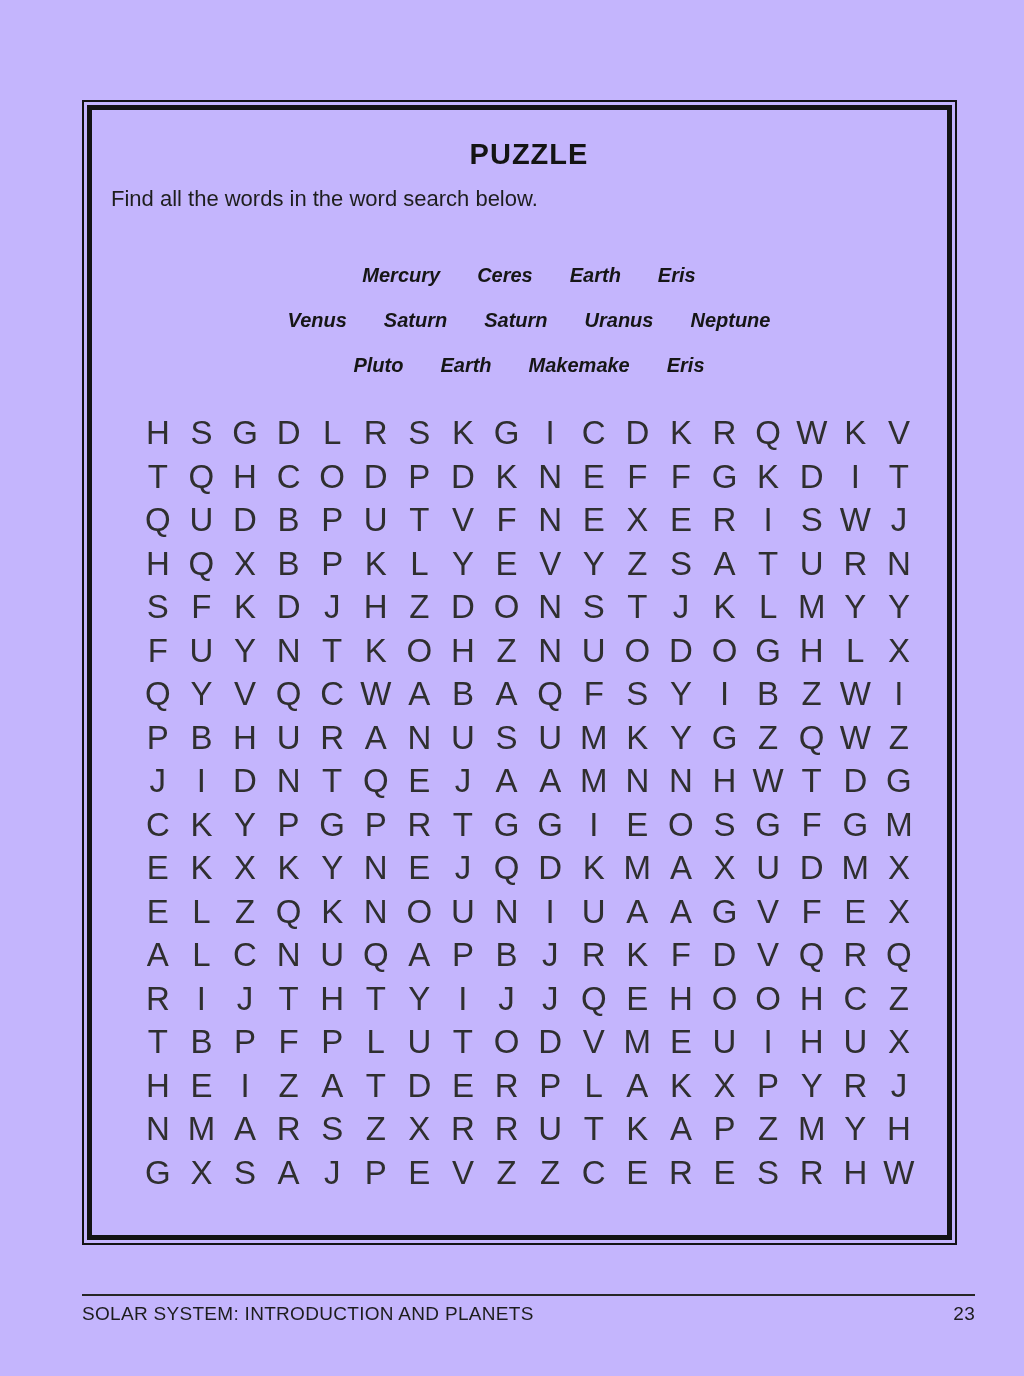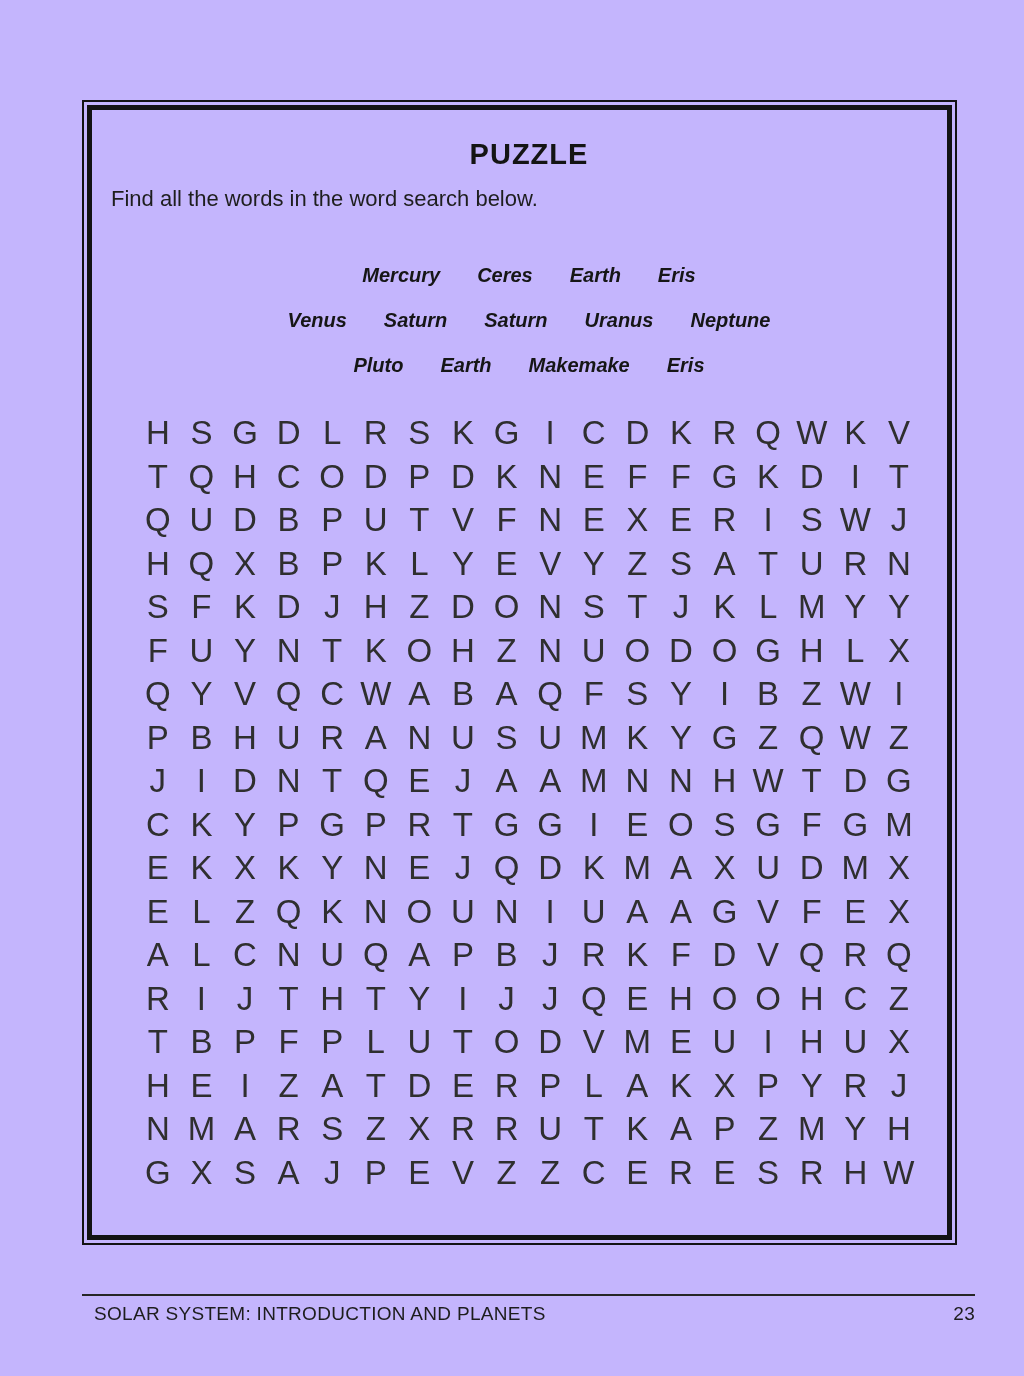--- a/index.html
+++ b/index.html
@@ -25,21 +25,21 @@
 
   .grid { position:absolute; left:44px; top:301px;
           display:grid; grid-template-columns:repeat(18, 43.6px);
           grid-auto-rows:43.5px; }
   .cell { display:flex; align-items:center; justify-content:center;
           font-size:33px; line-height:1; color:#2f2f2f; }
 
   .footer { position:absolute; left:82px; top:1294px; width:893px; }
   .footer-rule { height:2px; background:#262626; }
   .footer-row { margin-top:7px; display:flex; justify-content:space-between;
-                align-items:baseline; font-size:19px; letter-spacing:0.3px; color:#1d1d1d;margin-left:12px; }
+                align-items:baseline; font-size:19px; letter-spacing:0.3px; color:#1d1d1d; }
 </style>
 </head>
 <body>
 
 <div class="page">
 
   <div class="frame-outer">
     <div class="frame-inner">
 
       <div class="title">PUZZLE</div>

